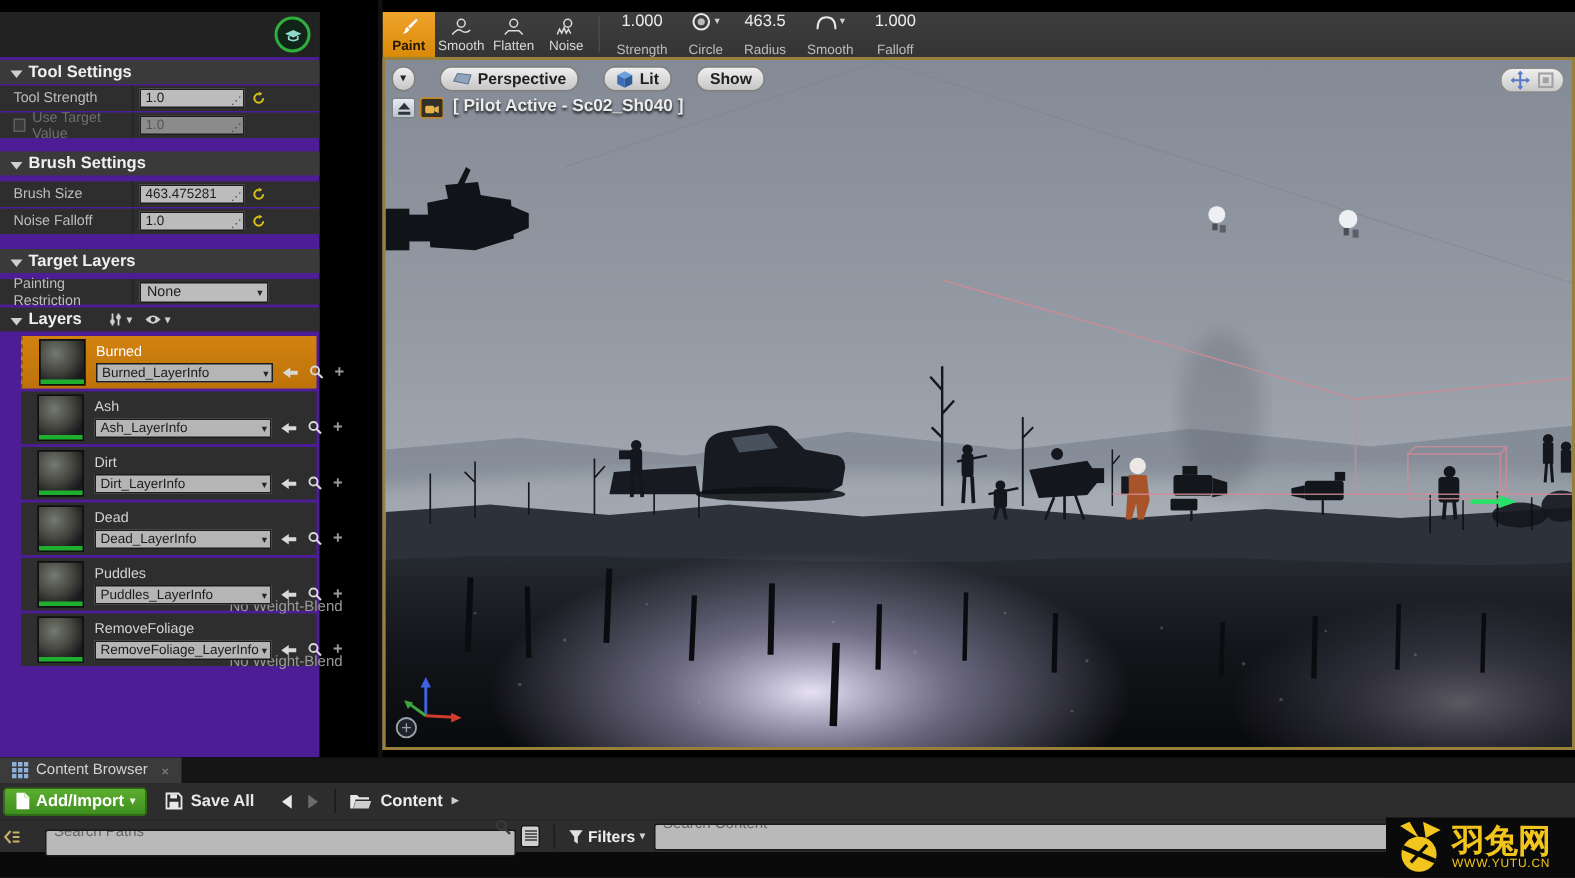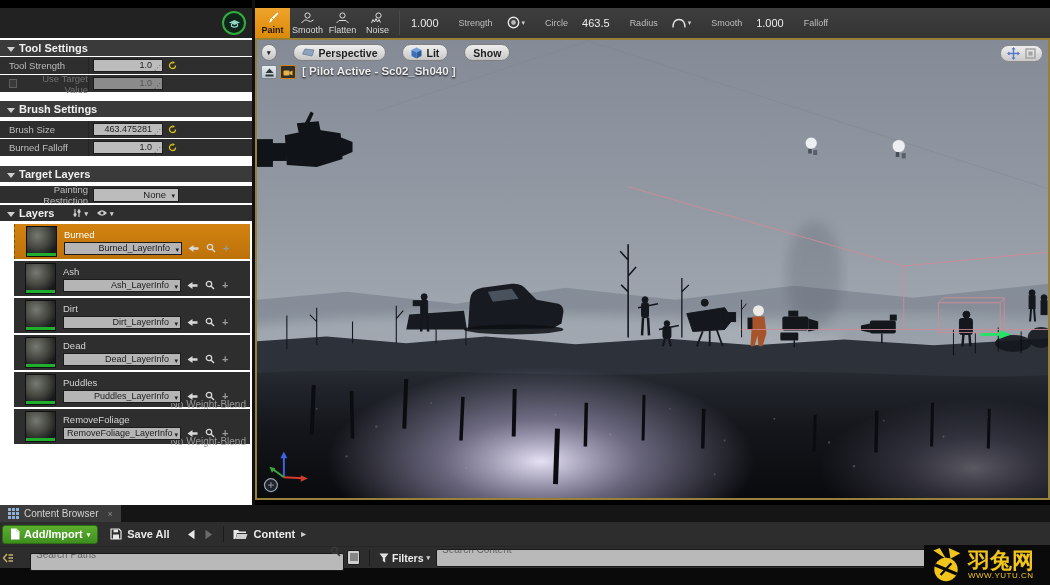--- a/index.html
+++ b/index.html
@@ -7,28 +7,28 @@
   #app { position:relative; width:1050px; height:585px; background:#000; user-select:none; }
 
   
   #mode-toolbar { position:absolute; left:255px; top:8px; right:0; height:30px;
     background:linear-gradient(#3e3e3e,#343434); display:flex; align-items:stretch; }
   .tool-btn { width:35px; display:flex; flex-direction:column; align-items:center; justify-content:center;
     gap:1px; color:#d8d8d8; font-size:9px; cursor:pointer; }
   .tool-btn svg { width:13px; height:12px; }
   .tool-btn.active { background:linear-gradient(#f0a32c,#d98a08); color:#241503; font-weight:bold; }
   .tb-sep { width:1px; background:#4a4a4a; margin:3px 4px; }
-  .tb-val { display:flex; flex-direction:row; align-items:center; justify-content:space-between; color:#bdbdbd;
-    font-size:9px; padding:0 7px;gap:20px; }
+  .tb-val { display:flex; flex-direction:column; align-items:center; justify-content:space-between; color:#bdbdbd;
+    font-size:9px; padding:0 7px; }
   .tb-val .v { color:#ececec; font-size:11px; margin-bottom:1px; }
   .tb-icongrp { display:flex; align-items:center; gap:2px; margin-bottom:1px; height:13px;}
   .caret { font-size:7px; color:#cfcfcf; line-height:1; }
 
   
-  #left-panel { position:absolute; left:0; top:8px; width:252px; height:497px; background:#ffffff;text-align:right; }
+  #left-panel { position:absolute; left:0; top:8px; width:213px; height:497px; background:#4c1d95; }
   #panel-top { position:relative; height:30px; background:#222222; }
   #tutorial-btn { position:absolute; right:6px; top:3px; width:24px; height:24px; border-radius:50%;
     background:#10241a; border:2px solid #2fae3e; display:flex; align-items:center; justify-content:center; cursor:pointer; }
   .sec-hdr { height:16px; margin-top:2px; background:#3a3a3a; display:flex; align-items:center;
     padding-left:7px; gap:4px; color:#efefef; font-size:11px; font-weight:bold; }
   .tri { width:0; height:0; border-left:4px solid transparent; border-right:4px solid transparent;
     border-top:5px solid #cfcfcf; transform:translateY(1px); }
   .prop-row { height:17px; display:flex; align-items:center; background:#2e2e2e; margin-top:1px; }
   .prop-lbl { width:88px; padding-left:9px; color:#bdbdbd; font-size:9.5px; display:flex; align-items:center; gap:4px;}
   .prop-lbl.dis { color:#6f6f6f; }
@@ -233,21 +233,21 @@
         <div class="spin"><span>463.475281</span><span class="drag">⋰</span></div>
         <span class="reset">
             <svg width="9" height="9" viewBox="0 0 9 9">
               <path d="M7.5 4.5 A3 3 0 1 1 4.5 1.5" fill="none" stroke="#d7c117" stroke-width="1.3"></path>
               <path d="M4.5 0 L7 1.5 L4.5 3 Z" fill="#d7c117"></path>
             </svg>
           </span>
       </div>
     </div>
     <div class="prop-row">
-      <div class="prop-lbl">Burned Falloff</div>
+      <div class="prop-lbl">Noise Falloff</div>
       <div class="prop-ctl">
         <div class="spin"><span>1.0</span><span class="drag">⋰</span></div>
         <span class="reset">
             <svg width="9" height="9" viewBox="0 0 9 9">
               <path d="M7.5 4.5 A3 3 0 1 1 4.5 1.5" fill="none" stroke="#d7c117" stroke-width="1.3"></path>
               <path d="M4.5 0 L7 1.5 L4.5 3 Z" fill="#d7c117"></path>
             </svg>
           </span>
       </div>
     </div>

